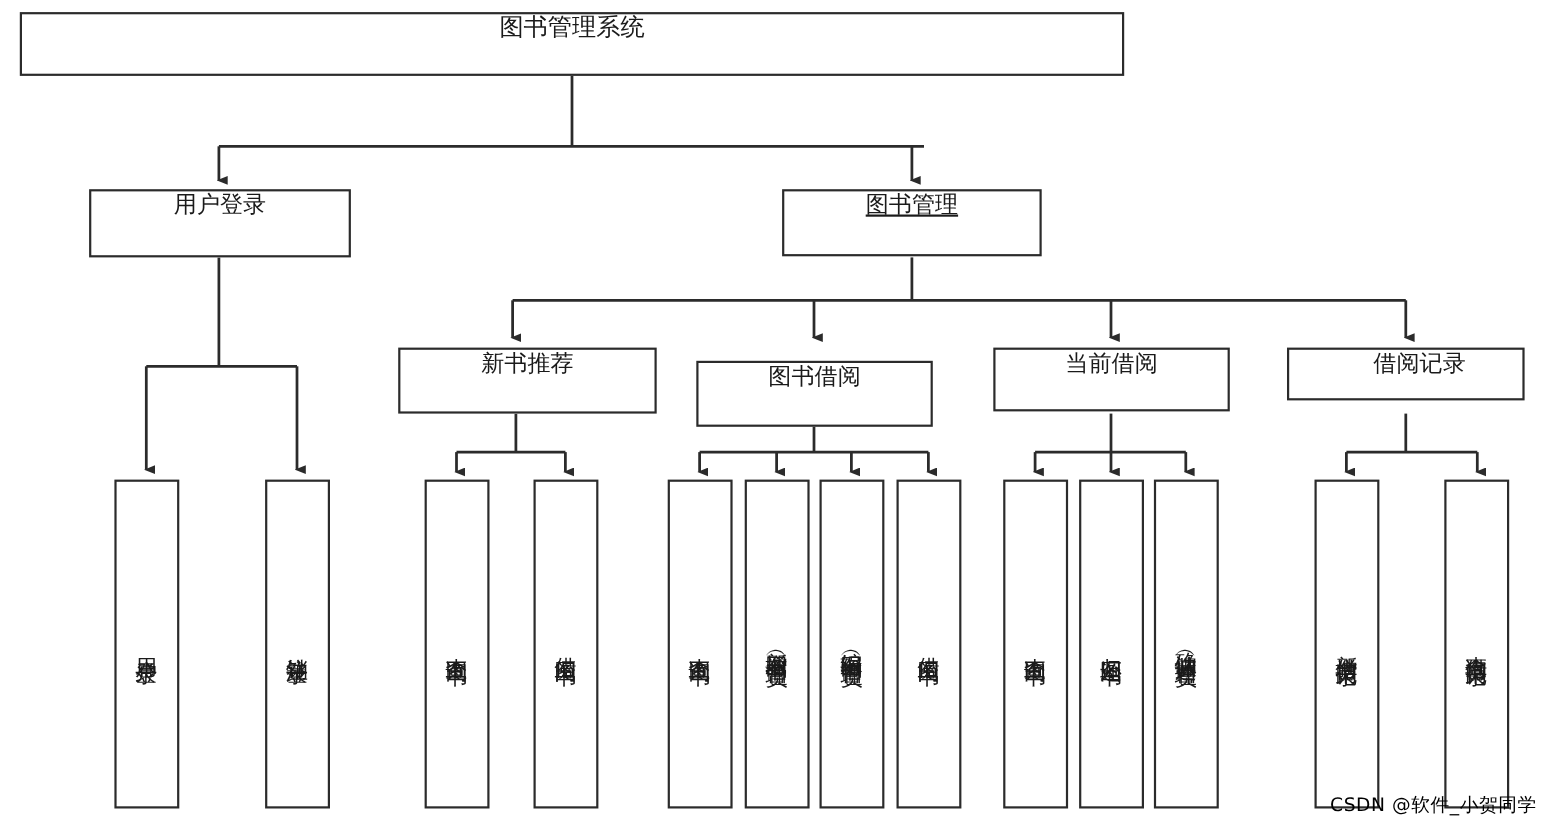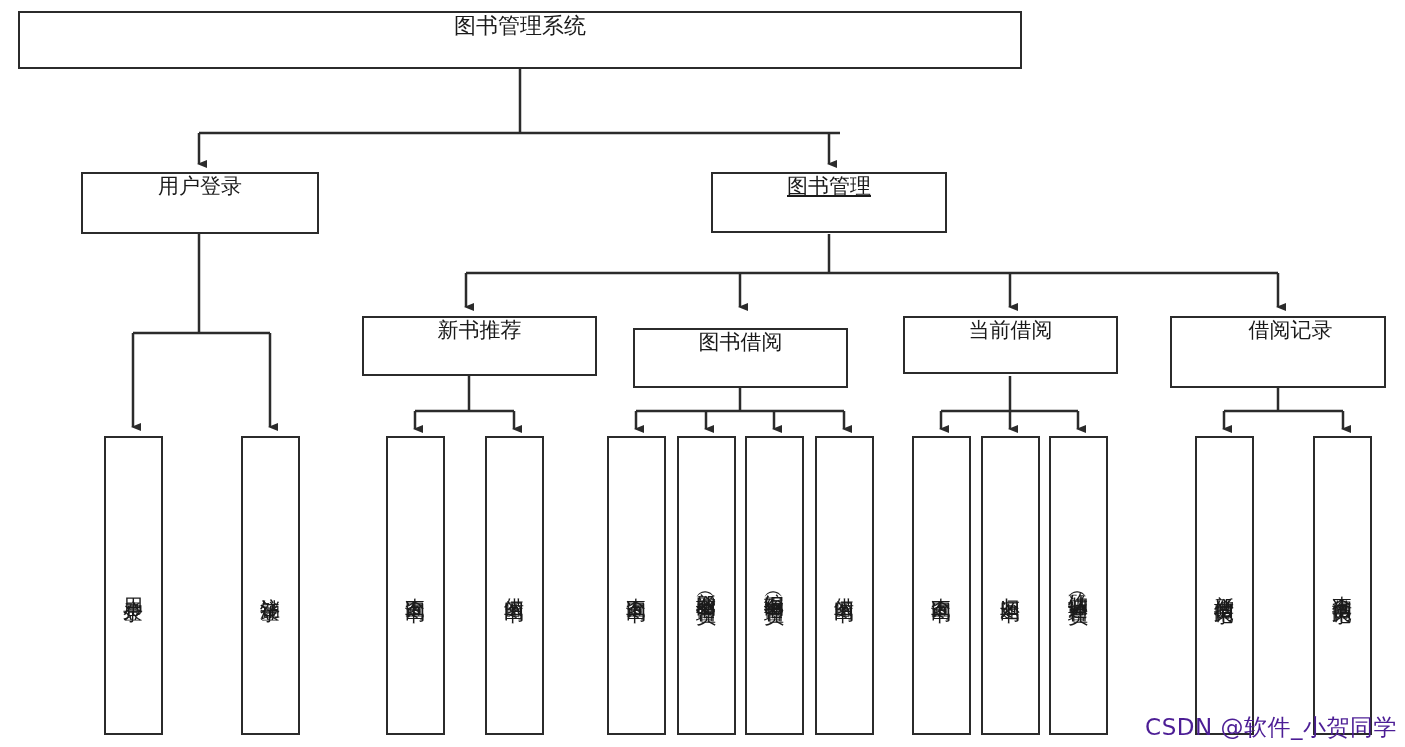--- a/index.html
+++ b/index.html
@@ -44,22 +44,22 @@
     letter-spacing:2px;
     line-height:1;
     white-space:nowrap;
     text-align:center;
   }
 
   .watermark{
     position:absolute;
     right:8px;
     bottom:4px;
-    font-size:23px;
-    color:#4c1d95;
+    font-size:17px;
+    color:#000000;
     letter-spacing:0.5px;
     white-space:nowrap;
   }
 </style>
 </head>
 <body>
 
 <div id="diagram">
 
   <svg class="wires" viewBox="0 0 1405 747" xmlns="http://www.w3.org/2000/svg">
@@ -129,21 +129,21 @@
   </div>
 
   <div class="node h-node" style="left:633px;top:316px;width:215px;height:60px;margin-top:12px;">
     <span class="lbl">图书借阅</span>
   </div>
 
   <div class="node h-node" style="left:903px;top:316px;width:215px;height:58px;">
     <span class="lbl">当前借阅</span>
   </div>
 
-  <div class="node h-node" style="left:1170px;top:316px;width:216px;height:72px;padding-left:25px;">
+  <div class="node h-node" style="left:1170px;top:316px;width:216px;height:48px;padding-left:25px;">
     <span class="lbl">借阅记录</span>
   </div>
 
   <div class="node v-node" style="left:104px;top:436px;width:59px;height:299px;">
     <span class="lbl">用户登录</span>
   </div>
   <div class="node v-node" style="left:241px;top:436px;width:59px;height:299px;">
     <span class="lbl">注销登录</span>
   </div>
 

